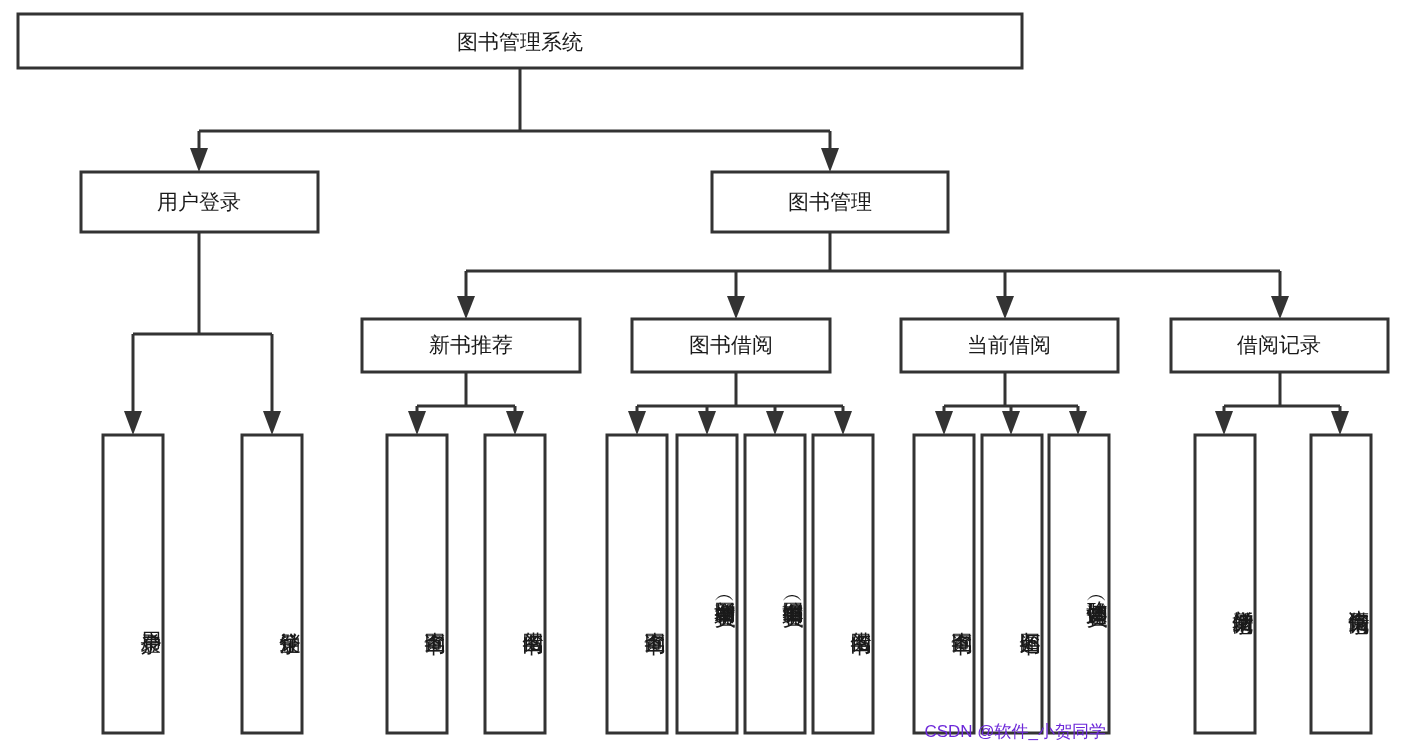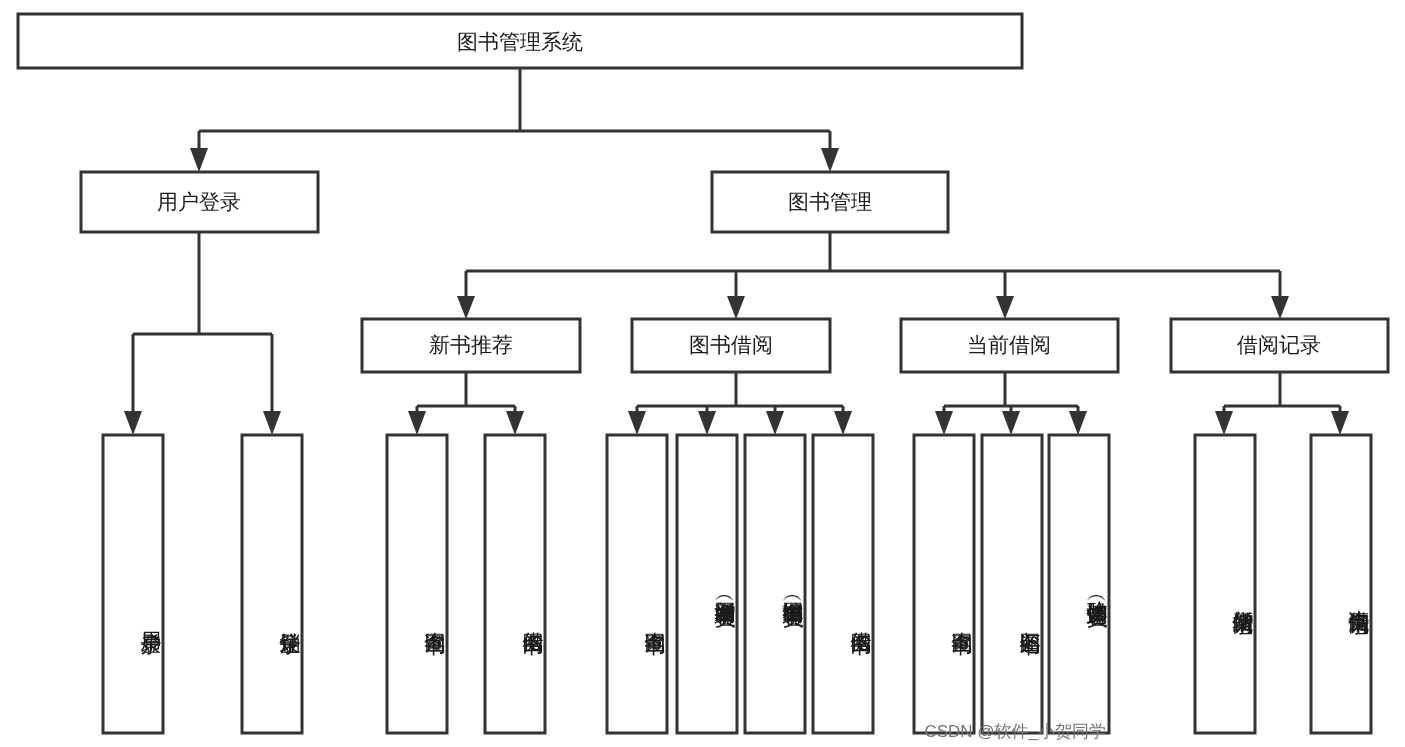--- a/index.html
+++ b/index.html
@@ -63,21 +63,21 @@
     justify-content: center;
     white-space: nowrap;
     pointer-events: none;
   }
   .watermark {
     position: absolute;
     right: 8px;
     bottom: 4px;
     font-family: "Liberation Sans", "DejaVu Sans", sans-serif;
     font-size: 17px;
-    color: #737373;
+    color: #6d28d9;
     white-space: nowrap;
     user-select: none;
     margin-top: 25px;
   }
 </style>
 </head>
 <body>
 
 <div id="diagram-root">
 

